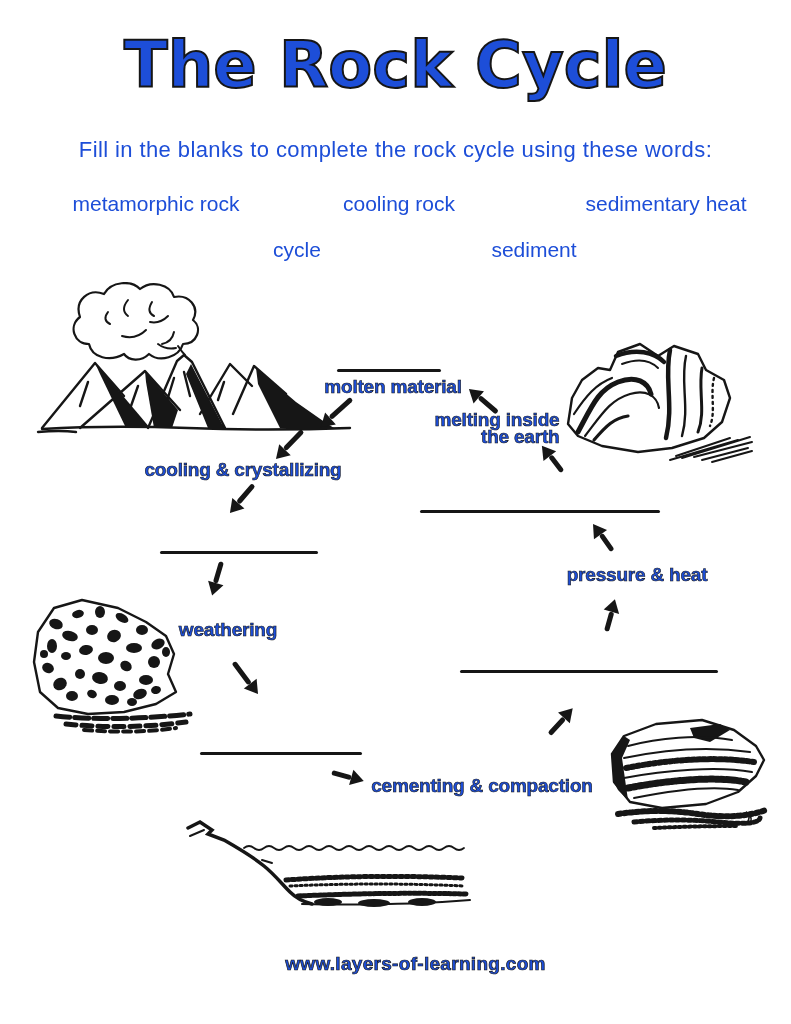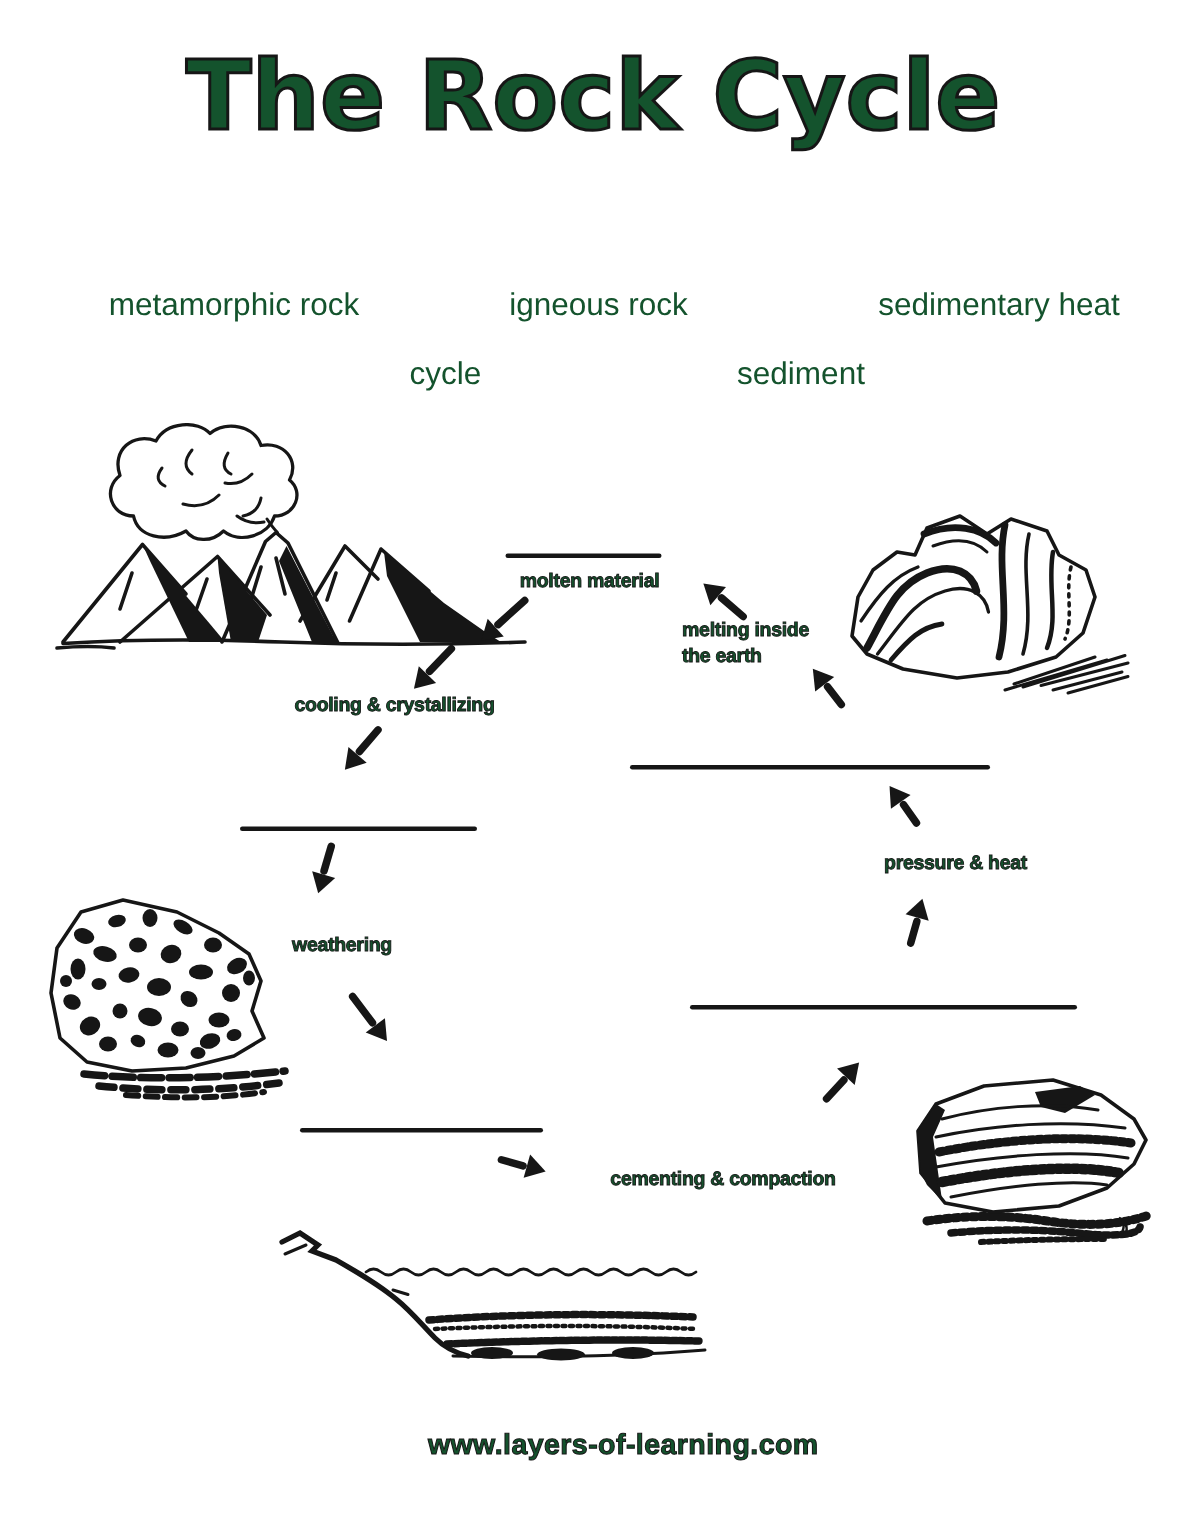--- a/index.html
+++ b/index.html
@@ -1,46 +1,47 @@
 <!DOCTYPE html>
 <html><head>
 <meta charset="utf-8">
 <style>
   html,body{margin:0;padding:0;background:#ffffff;}
-  .sheet{position:relative;width:791px;height:1024px;background:#ffffff;color:#14532d;
+  .sheet{position:relative;width:791px;height:1024px;background:#ffffff;color:#1d4ed8;
          font-family:"DejaVu Sans",sans-serif;overflow:hidden;}
   .title{position:absolute;top:28px;left:0;width:100%;text-align:center;
          font-size:64px;font-weight:900;letter-spacing:0px;
          -webkit-text-stroke:2px #161616;white-space:nowrap;}
   .instruction{position:absolute;top:137px;left:0;width:100%;text-align:center;
          font-size:22px;letter-spacing:.4px;font-family:"Liberation Sans",sans-serif;}
   .bank-item{position:absolute;transform:translateX(-50%);font-size:21px;
          font-family:"Liberation Sans",sans-serif;white-space:nowrap;margin-left:20px;}
-  .process-label{position:absolute;transform:translateX(-50%);font-size:13px;font-weight:800;
+  .process-label{position:absolute;transform:translateX(-50%);font-size:19px;font-weight:800;
          letter-spacing:-.2px;-webkit-text-stroke:.6px #161616;white-space:nowrap;
-         font-family:"Liberation Sans",sans-serif;text-align:left;line-height:17px;}
+         font-family:"Liberation Sans",sans-serif;text-align:right;line-height:17px;}
   .blank{position:absolute;height:3px;background:#161616;border-radius:2px;}
   .arrow{position:absolute;height:16px;display:flex;align-items:center;transform-origin:0 50%;}
   .arrow .shaft{flex:1;height:5px;background:#161616;border-radius:3px;}
   .arrow .head{width:0;height:0;border-left:13px solid #161616;
          border-top:8px solid transparent;border-bottom:8px solid transparent;}
   .illus{position:absolute;}
   .footer{position:absolute;top:953px;left:0;width:100%;text-align:center;font-size:19px;
          font-weight:800;-webkit-text-stroke:.7px #161616;letter-spacing:.3px;
          font-family:"Liberation Sans",sans-serif;margin-left:20px;}
 </style>
 </head>
 <body>
 
 <div class="sheet">
 
   <div class="title">The Rock Cycle</div>
+  <div class="instruction">Fill in the blanks to complete the rock cycle using these words:</div>
 
   <div class="bank-item" style="left:136px;top:192px;">metamorphic rock</div>
-  <div class="bank-item" style="left:379px;top:192px;">igneous rock</div>
+  <div class="bank-item" style="left:379px;top:192px;">cooling rock</div>
   <div class="bank-item" style="left:646px;top:192px;">sedimentary heat</div>
   <div class="bank-item" style="left:277px;top:238px;">cycle</div>
   <div class="bank-item" style="left:514px;top:238px;">sediment</div>
 
   <svg class="illus" style="left:28px;top:282px;" width="332" height="152" viewBox="0 0 332 152">
     <g stroke="#161616" fill="none" stroke-width="2.4" stroke-linecap="round" stroke-linejoin="round">
       <path d="M14 147 Q 80 143 160 146 T 322 146"></path>
       <path d="M10 150 q 22 -2 38 0"></path>
       <path d="M14 146 L67 81 L96 114"></path>
       <path d="M52 146 L117 89 L152 128"></path>
@@ -189,21 +190,21 @@
   <div class="blank" style="left:420px;top:510px;width:240px;"></div>
   <div class="blank" style="left:160px;top:551px;width:158px;"></div>
   <div class="blank" style="left:460px;top:670px;width:258px;"></div>
   <div class="blank" style="left:200px;top:752px;width:162px;"></div>
 
   <div class="process-label" style="left:393px;top:378px;">molten material</div>
   <div class="process-label" style="left:497px;top:411px;">
     <span style="display:block;">melting inside</span>
     <span style="display:block;">the earth</span>
   </div>
-  <div class="process-label" style="left:263px;top:461px;">cooling &amp; crystallizing</div>
+  <div class="process-label" style="left:243px;top:461px;">cooling &amp; crystallizing</div>
   <div class="process-label" style="left:623px;top:566px;padding-left:28px;">pressure &amp; heat</div>
   <div class="process-label" style="left:228px;top:621px;">weathering</div>
   <div class="process-label" style="left:482px;top:756px;margin-top:21px;">cementing &amp; compaction</div>
 
   <div class="arrow" style="left:352px;top:391px;width:42px;transform:rotate(137.9deg);">
       <span class="shaft"></span>
       <span class="head"></span>
     </div>
   <div class="arrow" style="left:303px;top:423px;width:39px;transform:rotate(133.9deg);">
       <span class="shaft"></span>

